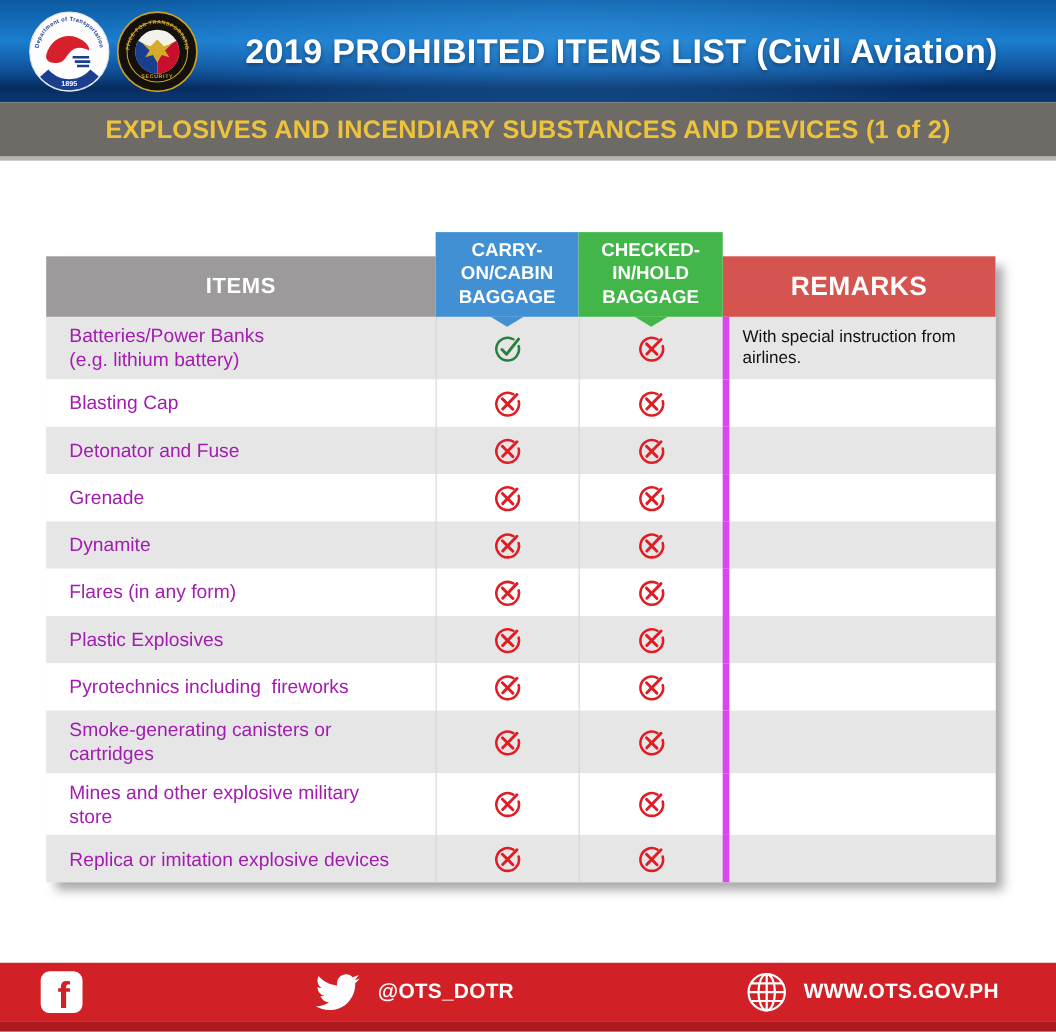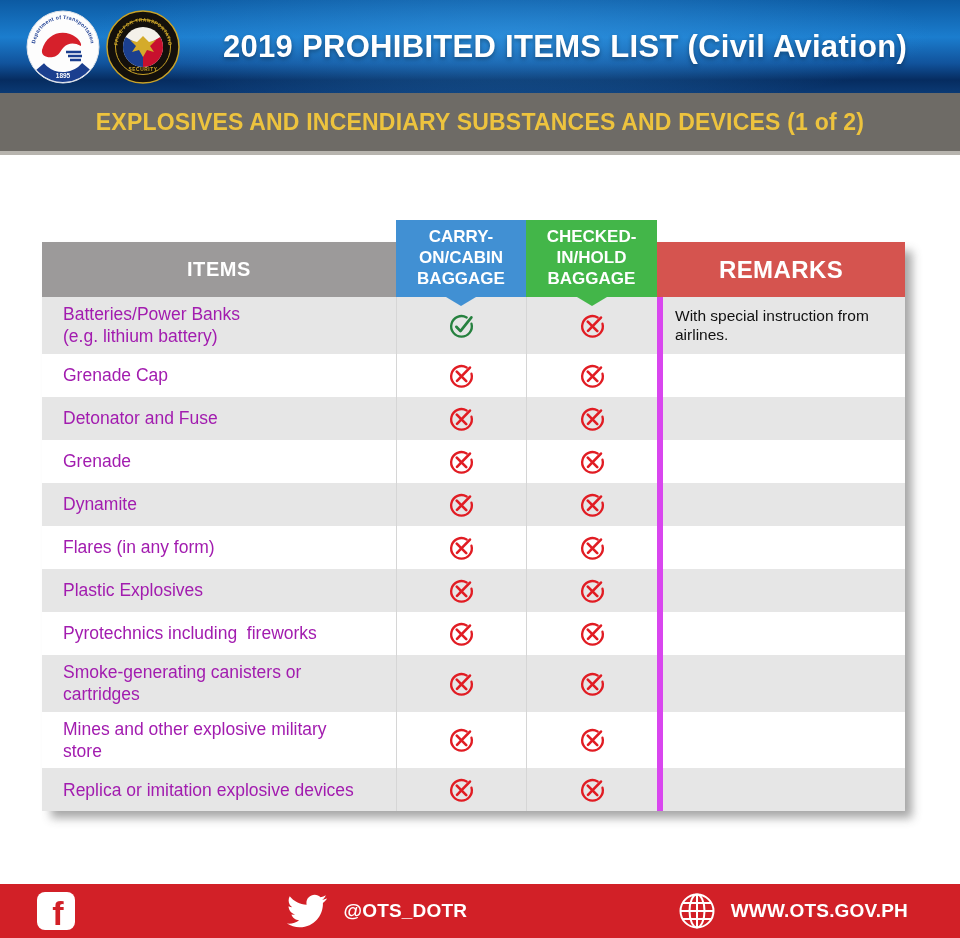--- a/index.html
+++ b/index.html
@@ -16,21 +16,21 @@
       linear-gradient(180deg,#0c5aa2 0%, #1b7dce 40%, #11539c 68%, #062c60 86%, #0b3a74 100%);
   }
   .logos{display:flex;align-items:center;gap:6px;}
   .logos svg{display:block;}
   .main-title{
     flex:1;text-align:center;margin:8px;color:#ffffff;font-weight:bold;
     font-size:31px;letter-spacing:.3px;text-shadow:0 2px 4px rgba(0,0,0,.35);
   }
   
   .subheader{
-    height:62px;box-sizing:border-box;background:#6e6b66;
+    height:53px;box-sizing:border-box;background:#6e6b66;
     border-bottom:4px solid #b7b4ae;
     display:flex;align-items:center;justify-content:center;
   }
   .subheader span{color:#edc33e;font-weight:bold;font-size:23px;letter-spacing:.2px;}
   
   .content{position:relative;height:729px;background:#ffffff;}
   .ptable{
     position:absolute;left:42px;top:87px;width:863px;
     box-shadow:8px 8px 9px -1px rgba(60,60,60,.45);
     background:#ffffff;
@@ -161,21 +161,21 @@
       <path d="M12.5 13.5 L23.5 24.5" stroke="#e11c23" stroke-width="3.1" stroke-linecap="round"></path>
       <path d="M27.8 8.8 L12.8 24.2" stroke="#e11c23" stroke-width="3.1" stroke-linecap="round"></path>
     </svg>
   </span>
 </div>
     <div class="cell cell-remarks">With special instruction from
 airlines.</div>
   </div>
 
   <div class="trow grid4">
-    <div class="cell cell-item">Grenade Cap</div>
+    <div class="cell cell-item">Blasting Cap</div>
     <div class="cell cell-status">
   <span class="status-icon">
     <svg width="31" height="31" viewBox="0 0 36 36" fill="none">
       <path d="M29.6 15.9 A12 12 0 1 1 24 8.6" stroke="#e11c23" stroke-width="2.7" stroke-linecap="round"></path>
       <path d="M12.5 13.5 L23.5 24.5" stroke="#e11c23" stroke-width="3.1" stroke-linecap="round"></path>
       <path d="M27.8 8.8 L12.8 24.2" stroke="#e11c23" stroke-width="3.1" stroke-linecap="round"></path>
     </svg>
   </span>
 </div>
     <div class="cell cell-status">

